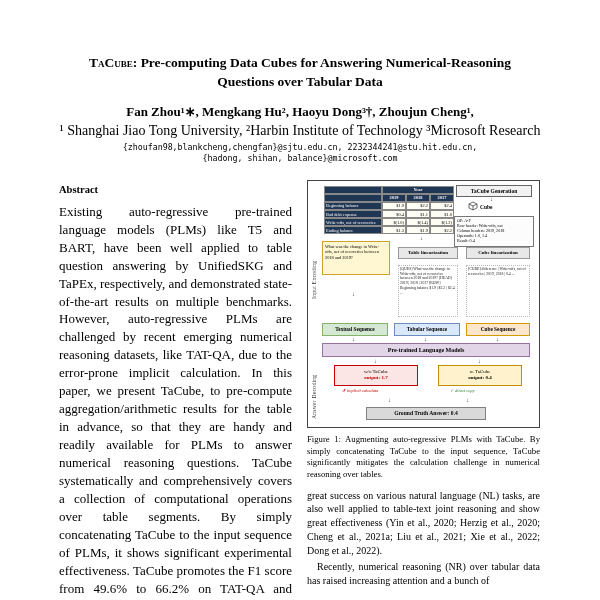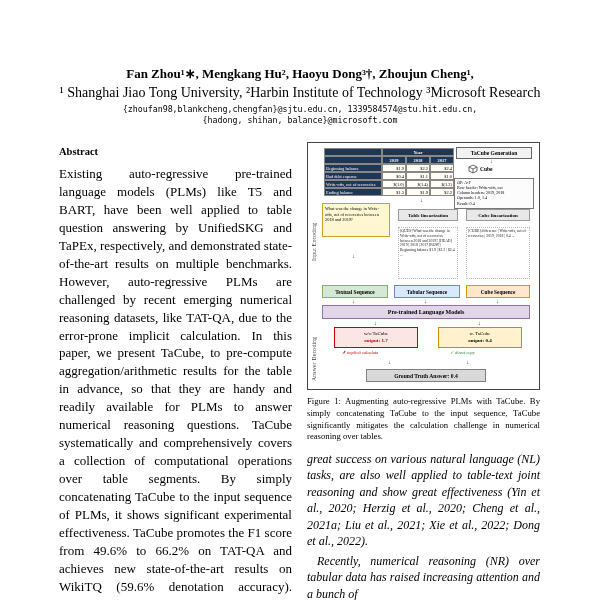--- a/index.html
+++ b/index.html
@@ -11,21 +11,21 @@
   .title { font-size:13.5px; font-weight:bold; line-height:1.4; }
   .title .brand { font-variant:small-caps; }
   .authors { font-size:13px; font-weight:bold; margin-top:11px; line-height:1.45; }
   .affil { font-size:14px; margin-top:1px; }
   .emails { font-family:"DejaVu Sans Mono", monospace; font-size:8.3px; line-height:1.4; margin-top:3px; }
 
   .columns { display:flex; gap:15px; padding:0 59px; margin-top:15px; }
   .col { width:233px; }
   .abstract-heading { font-size:10.5px; font-weight:bold; margin:4px 0 8px; }
   .abstract-text { font-size:13px; text-align:justify; line-height:1.38; }
-  .bodytext { font-size:12px; text-align:justify; line-height:1.37;font-style:italic; }
+  .bodytext { font-size:10px; text-align:justify; line-height:1.37; }
   .bodytext.indent { text-indent:10px; margin-top:3px; }
 
   .fig { position:relative; width:233px; height:248px; border:1px solid #444; background:#fff; overflow:hidden; }
   .fb { position:absolute; overflow:hidden; }
   .caption { font-size:8.7px; text-align:justify; line-height:1.35; margin:6px 0 8px; }
 
   .vlabel { position:absolute; transform:rotate(-90deg); transform-origin:left top;
             font-size:5.5px; color:#333; white-space:nowrap; letter-spacing:.3px; }
 
   
@@ -77,26 +77,30 @@
         font-size:5.6px; font-weight:bold; }
 
   .arr { position:absolute; font-size:6px; color:#444; line-height:1; }
 </style>
 </head>
 <body>
 
 <div class="page">
 
   <div class="titleblock">
+    <div class="title">
+      <span class="brand">TaCube:</span><span> Pre-computing Data Cubes for Answering Numerical-Reasoning</span><br>
+      <span>Questions over Tabular Data</span>
+    </div>
     <div class="authors">
       <span>Fan Zhou¹∗, Mengkang Hu², Haoyu Dong³†, Zhoujun Cheng¹,</span><br>
     </div>
     <div class="affil">¹ Shanghai Jiao Tong University,  ²Harbin Institute of Technology  ³Microsoft Research</div>
     <div class="emails">
-      <span>{zhoufan98,blankcheng,chengfan}@sjtu.edu.cn, 1339584574@stu.hit.edu.cn,</span><br>
+      <span>{zhoufan98,blankcheng,chengfan}@sjtu.edu.cn, 2232344241@stu.hit.edu.cn,</span><br>
       <span>{hadong, shihan, balance}@microsoft.com</span>
     </div>
   </div>
 
   <div class="columns">
 
     <div class="col">
       <div class="abstract-heading">Abstract</div>
       <div class="abstract-text">Existing auto-regressive pre-trained language models (PLMs) like T5 and BART, have been well applied to table question answering by UnifiedSKG and TaPEx, respectively, and demonstrated state-of-the-art results on multiple benchmarks. However, auto-regressive PLMs are challenged by recent emerging numerical reasoning datasets, like TAT-QA, due to the error-prone implicit calculation. In this paper, we present TaCube, to pre-compute aggregation/arithmetic results for the table in advance, so that they are handy and readily available for PLMs to answer numerical reasoning questions. TaCube systematically and comprehensively covers a collection of computational operations over table segments. By simply concatenating TaCube to the input sequence of PLMs, it shows significant experimental effectiveness. TaCube promotes the F1 score from 49.6% to 66.2% on TAT-QA and achieves new state-of-the-art results on WikiTQ (59.6% denotation accuracy). TaCube's improvements on numerical reasoning cases are even more notable: on TAT-QA, TaCube promotes the exact match accuracy of BART-large by 39.6% on sum, 52.5% on average, 36.6% on subtraction and 22.2% on division. We believe that TaCube is a general and portable pre-computation solution that can be potentially integrated into various numerical reasoning frameworks. Data and</div>
     </div>

